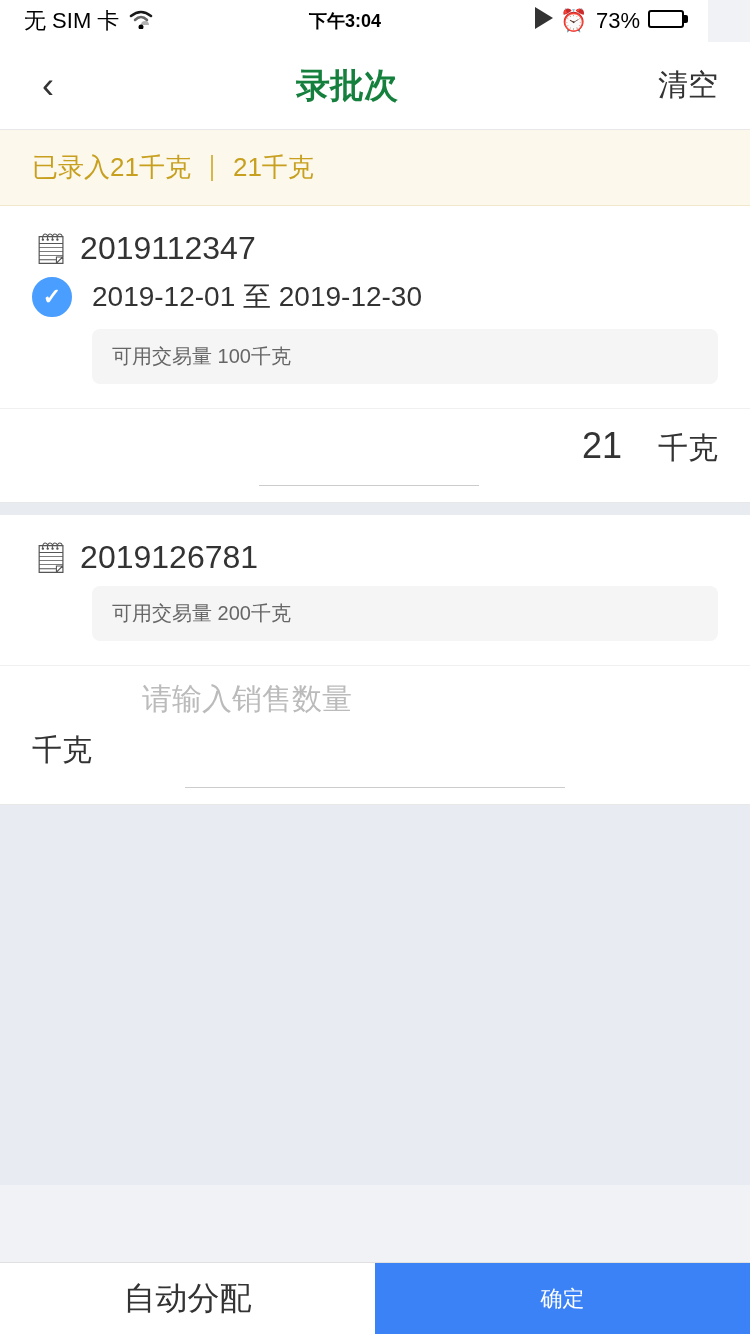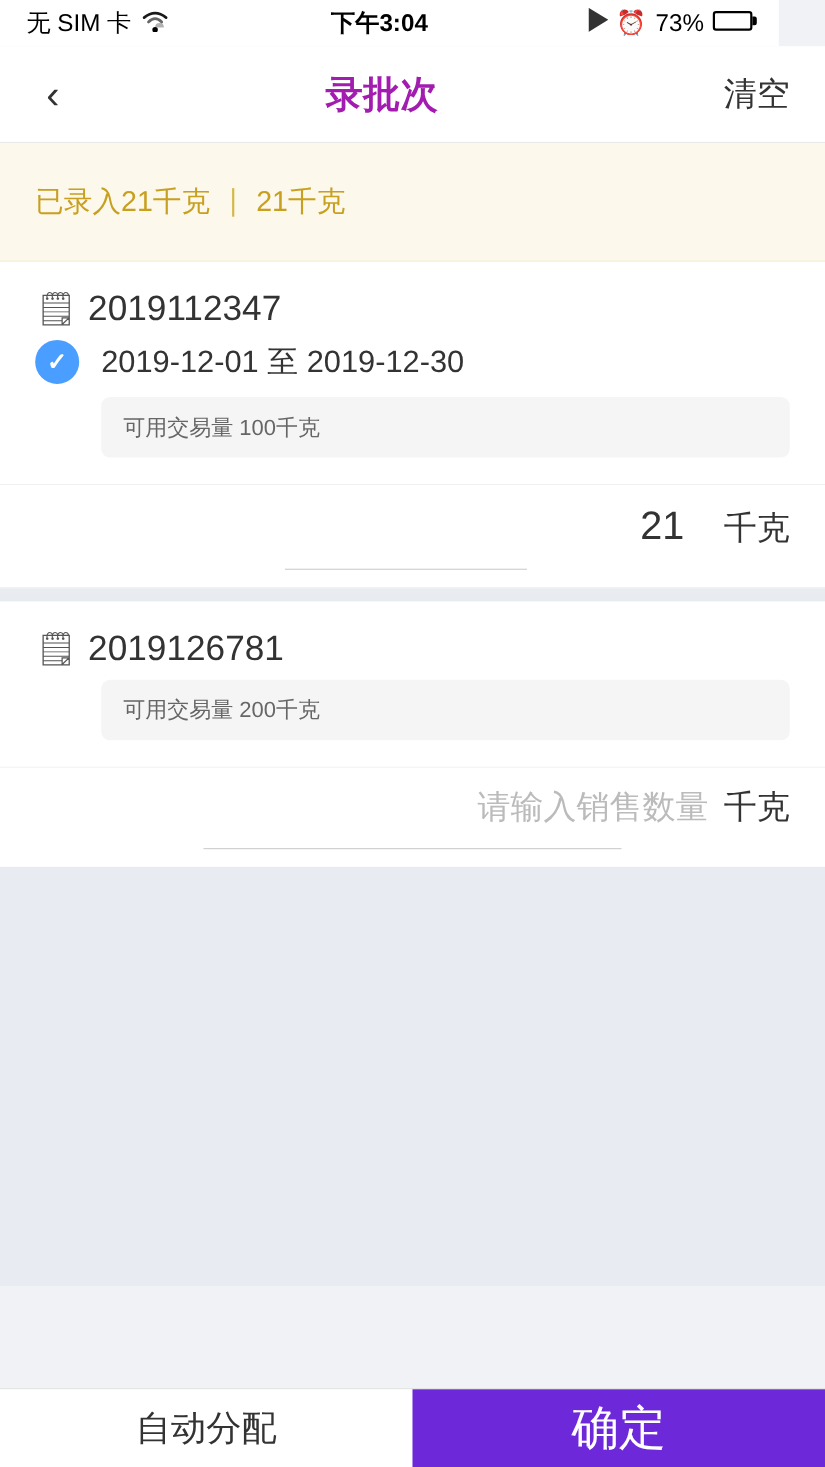--- a/index.html
+++ b/index.html
@@ -24,21 +24,21 @@
       font-size: 24px;
       font-weight: 500;
     }
     .status-left {
       display: flex;
       align-items: center;
       gap: 8px;
       font-size: 22px;
     }
     .status-center {
-      font-size: 22px;
+      font-size: 18px;
       font-weight: 600;
     }
     .status-right {
       display: flex;
       align-items: center;
       gap: 8px;
       font-size: 22px;
     }
     .battery-icon {
       width: 36px;
@@ -79,34 +79,34 @@
     }
     .nav-back {
       font-size: 36px;
       color: #333;
       cursor: pointer;
       padding: 10px;
     }
     .nav-title {
       font-size: 34px;
       font-weight: 600;
-      color: #a21caf;
+      color: #15803d;
     }
     .nav-clear {
       font-size: 30px;
       color: #333;
       cursor: pointer;
       margin-left: 28px;
     }
 
     
     .info-banner {
       width: 750px;
       background: #fdf8ec;
-      padding: 36px 32px;
+      padding: 20px 32px;
       display: flex;
       align-items: center;
       gap: 20px;
       border-bottom: 1px solid #f0e8c8;
     }
     .info-label {
       font-size: 26px;
       color: #c8a020;
       font-weight: 500;
     }
@@ -254,23 +254,23 @@
       font-size: 32px;
       color: #333;
       font-weight: 500;
       cursor: pointer;
       display: flex;
       align-items: center;
       justify-content: center;
     }
     .btn-confirm {
       flex: 1;
-      background: #6d28d9;
+      background: #3b82f6;
       border: none;
-      font-size: 43px;
+      font-size: 22px;
       color: #fff;
       font-weight: 500;
       cursor: pointer;
       display: flex;
       align-items: center;
       justify-content: center;
       font-family: Liberation Mono, monospace;
     }
   </style>
 </head>
@@ -343,21 +343,21 @@
 <div class="content">
   <div class="batch-item">
     <div class="batch-header">
       <span class="batch-icon">🗒</span>
       <span class="batch-id">2019126781</span>
     </div>
     <div class="batch-qty-box">可用交易量 200千克</div>
   </div>
 
   <div style="background:#fff; padding: 0 32px; border-bottom: 1px solid #e8e8e8;">
-    <div style="display:flex; align-items:baseline; justify-content: flex-end; padding: 16px 0; gap: 14px;">
+    <div style="display:flex; align-items:baseline; justify-content: flex-end; padding: 16px 0; gap: 14px; flex-direction: column;">
       <input class="qty-input" type="text" style="font-size: 30px; color: rgb(187, 187, 187); border: none; outline: none; text-align: right; background: transparent; width: 320px;" placeholder="请输入销售数量">
       <span class="input-unit">千克</span>
     </div>
     <div style="width: 380px; height:1px; background:#ccc; margin: 0 auto 16px auto;"></div>
   </div>
 </div>
 
 <div class="empty-area" style="min-height: 380px;"></div>
 
 <div style="height: 98px;"></div>

